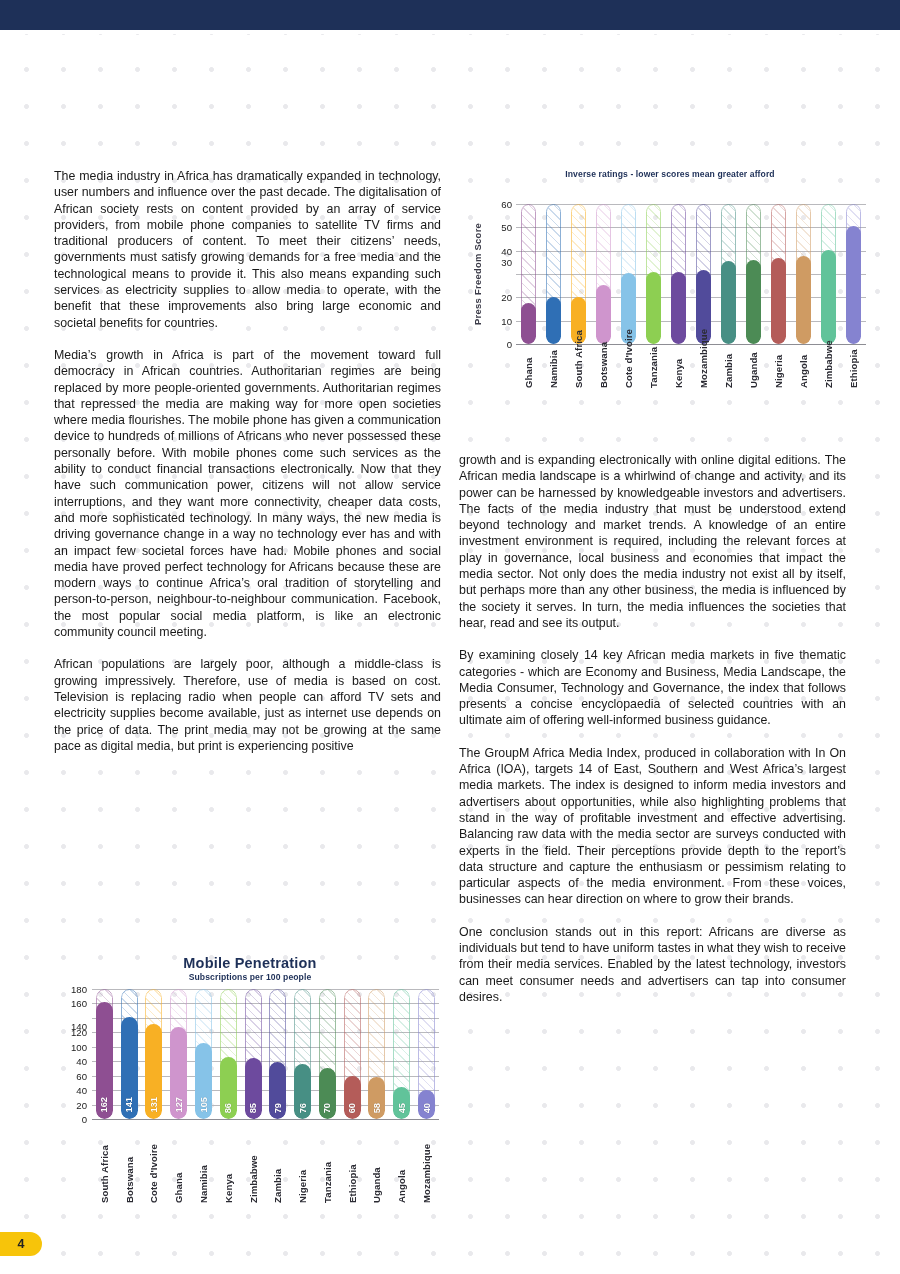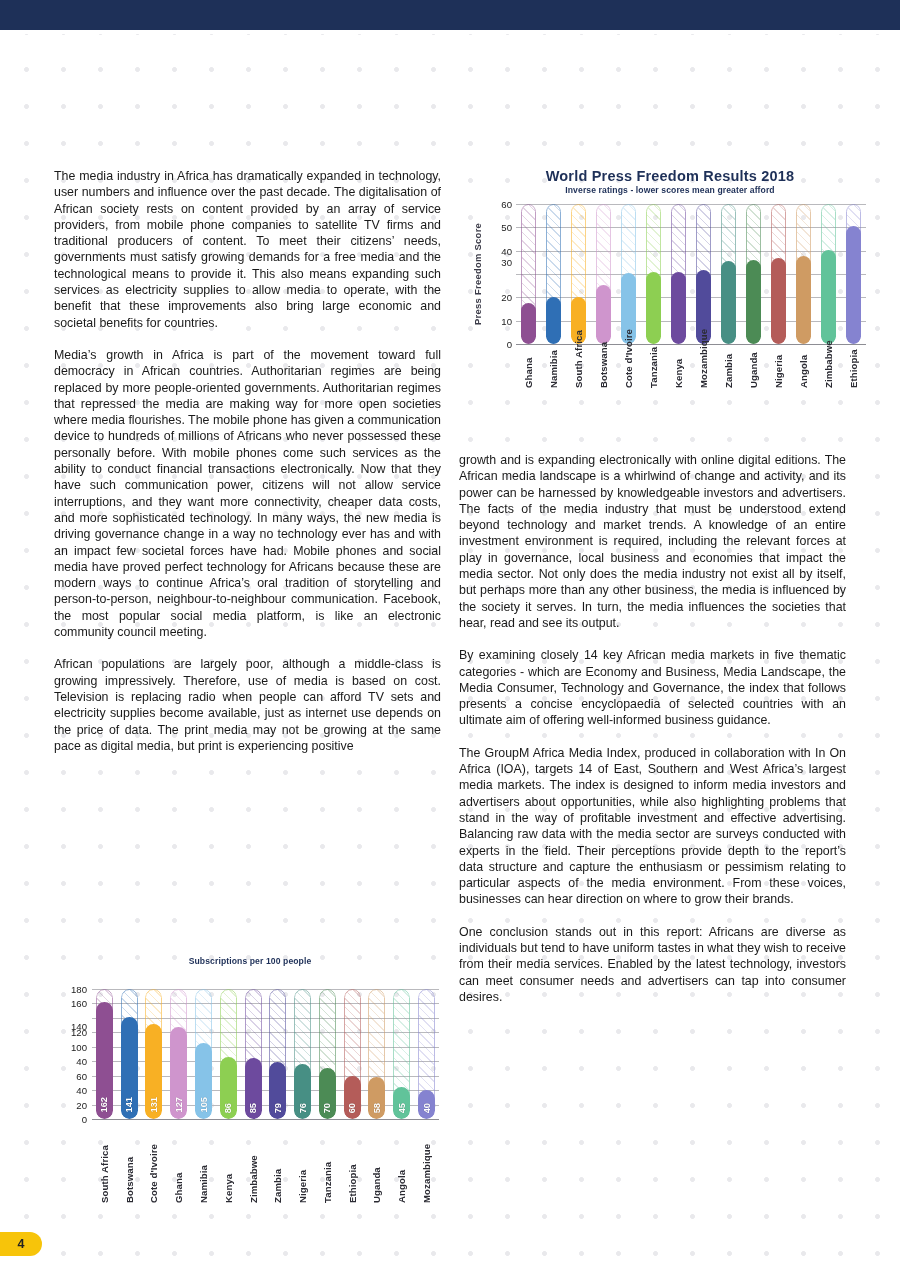--- a/index.html
+++ b/index.html
@@ -148,21 +148,20 @@
 </head>
 <body>
 
 <div class="page">
 
   <div class="top-strip"></div>
   <div class="top-strip-line"></div>
 
 
   <div class="chart-box" id="chart-press" style="left:470px;top:168px;width:400px;height:225px;">
-    <div class="chart-title">World Press Freedom Results 2018</div>
     <div class="chart-sub">Inverse ratings - lower scores mean greater afford</div>
     <div class="plot" style="position:absolute;left:0;top:36px;width:400px;height:185px;">
       <div class="yaxis-title" style="left:2px;top:0px;height:140px;width:14px;">Press Freedom Score</div>
       <div class="ylabels" id="press-yl" style="left:18px;width:24px;height:140px;">
           <span style="top: 140px;">0</span>
           <span style="top: 116.667px;">10</span>
           <span style="top: 93.3333px;">20</span>
           <span style="top: 58px;">30</span>
           <span style="top: 46.6667px;">40</span>
           <span style="top: 23.3333px;">50</span>
@@ -319,20 +318,21 @@
     </div>
 
   <div class="col col-right" id="right-col">
       <p>growth and is expanding electronically with online digital editions. The African media landscape is a whirlwind of change and activity, and its power can be harnessed by knowledgeable investors and advertisers. The facts of the media industry that must be understood extend beyond technology and market trends. A knowledge of an entire investment environment is required, including the relevant forces at play in governance, local business and economies that impact the media sector. Not only does the media industry not exist all by itself, but perhaps more than any other business, the media is influenced by the society it serves. In turn, the media influences the societies that hear, read and see its output.</p>
       <p>By examining closely 14 key African media markets in five thematic categories - which are Economy and Business, Media Landscape, the Media Consumer, Technology and Governance, the index that follows presents a concise encyclopaedia of selected countries with an ultimate aim of offering well-informed business guidance.</p>
       <p>The GroupM Africa Media Index, produced in collaboration with In On Africa (IOA), targets 14 of East, Southern and West Africa’s largest media markets. The index is designed to inform media investors and advertisers about opportunities, while also highlighting problems that stand in the way of profitable investment and effective advertising. Balancing raw data with the media sector are surveys conducted with experts in the field. Their perceptions provide depth to the report’s data structure and capture the enthusiasm or pessimism relating to particular aspects of the media environment. From these voices, businesses can hear direction on where to grow their brands.</p>
       <p>One conclusion stands out in this report: Africans are diverse as individuals but tend to have uniform tastes in what they wish to receive from their media services. Enabled by the latest technology, investors can meet consumer needs and advertisers can tap into consumer desires.</p>
     </div>
 
   <div class="chart-box" id="chart-mobile" style="left:55px;top:955px;width:390px;height:250px;">
+    <div class="chart-title">Mobile Penetration</div>
     <div class="chart-sub">Subscriptions per 100 people</div>
     <div class="plot" style="position:absolute;left:0;top:34px;width:390px;height:215px;">
       <div class="ylabels" id="mob-yl" style="left:0px;width:32px;height:130px;">
           <span style="top: 130px;">0</span>
           <span style="top: 115.556px;">20</span>
           <span style="top: 101.111px;">40</span>
           <span style="top: 86.6667px;">60</span>
           <span style="top: 72.2222px;">40</span>
           <span style="top: 57.7778px;">100</span>
           <span style="top: 43.3333px;">120</span>

